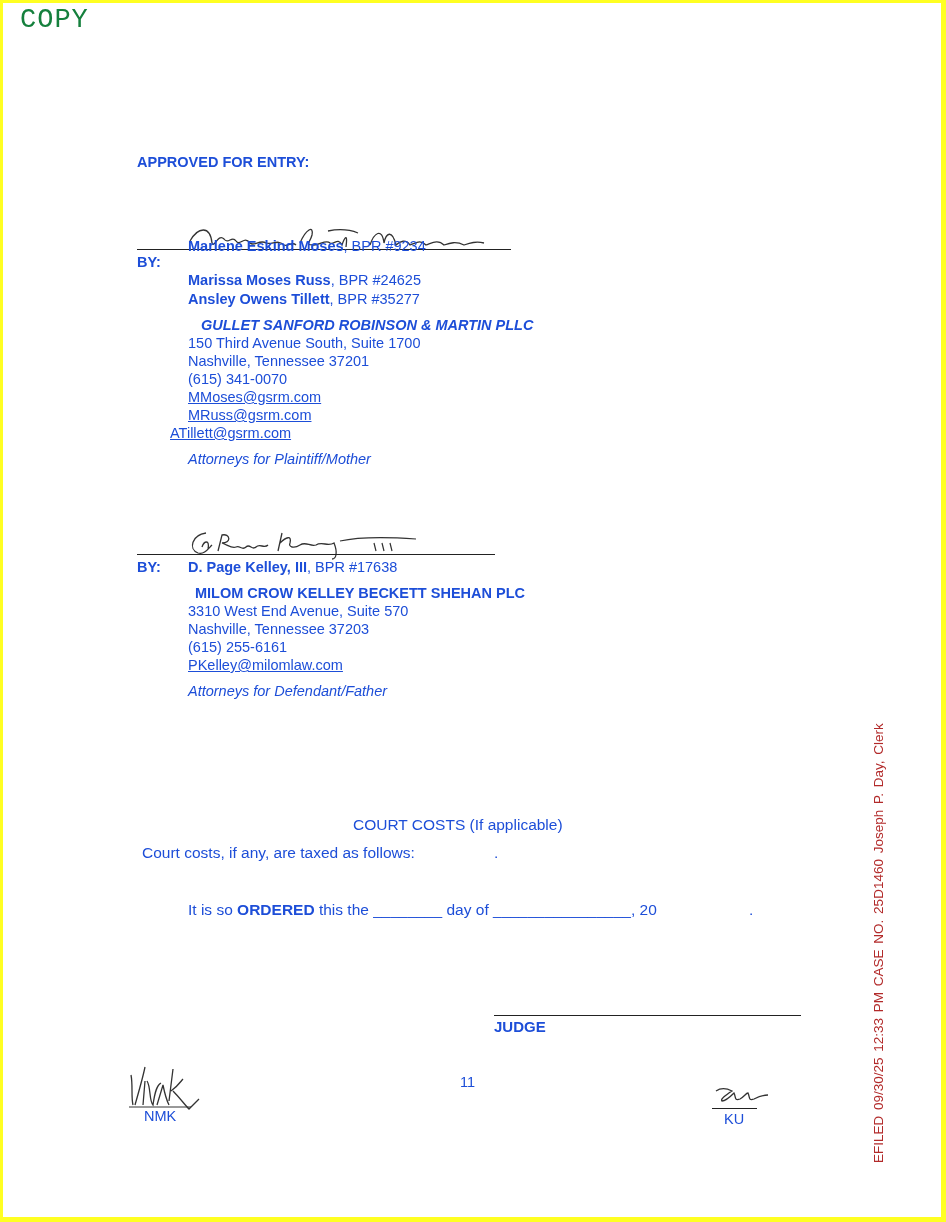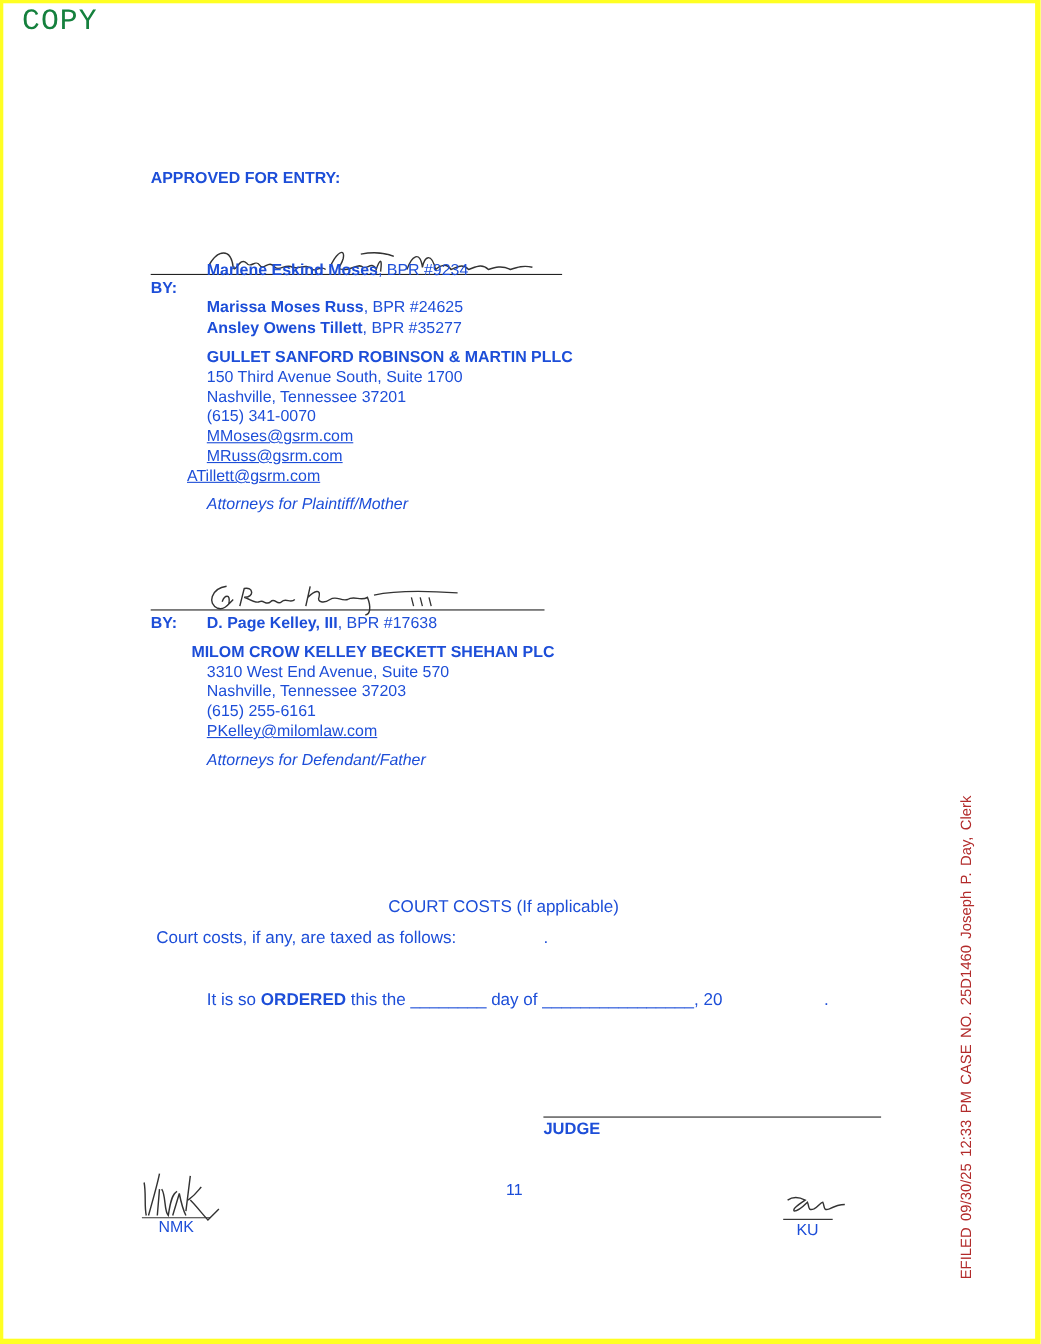--- a/index.html
+++ b/index.html
@@ -31,21 +31,21 @@
       <path d="M182 26 C186 14,194 8,196 24 C198 14,204 10,208 26 C212 22,218 20,222 26 C228 24,232 20,238 26 C244 24,250 20,256 26 C262 24,268 22,276 26 C282 24,288 22,296 24" fill="none" stroke="#333" stroke-width="1.3"></path>
     </svg>
   </div>
   <div class="hline" style="left:134px;top:246px;width:374px;"></div>
 
   <div class="abs b" style="left:134px;top:250px;">BY:</div>
   <div class="abs" style="left:185px;top:234px;"><span class="b">Marlene Eskind Moses</span><span>, BPR #9234</span></div>
   <div class="abs" style="left:185px;top:268px;"><span class="b">Marissa Moses Russ</span><span>, BPR #24625</span></div>
   <div class="abs" style="left:185px;top:287px;"><span class="b">Ansley Owens Tillett</span><span>, BPR #35277</span></div>
 
-  <div class="abs b" style="left:185px;top:313px;">GULLET SANFORD ROBINSON &amp; MARTIN PLLC</div>
+  <div class="abs b" style="left:198px;top:313px;font-style:italic;">GULLET SANFORD ROBINSON &amp; MARTIN PLLC</div>
   <div class="abs" style="left:185px;top:331px;">150 Third Avenue South, Suite 1700</div>
   <div class="abs" style="left:185px;top:349px;">Nashville, Tennessee 37201</div>
   <div class="abs" style="left:185px;top:367px;">(615) 341-0070</div>
   <div class="abs u" style="left:185px;top:385px;">MMoses@gsrm.com</div>
   <div class="abs u" style="left:185px;top:403px;">MRuss@gsrm.com</div>
   <div class="abs u" style="left:167px;top:421px;">ATillett@gsrm.com</div>
   <div class="abs i" style="left:185px;top:447px;">Attorneys for Plaintiff/Mother</div>
 
   <div class="sig" style="left:185px;top:524px;">
     <svg width="230" height="34" viewBox="0 0 230 34">
@@ -53,21 +53,21 @@
       <path d="M30 24 L34 8 C42 6,44 16,34 16 C40 18,44 22,48 20 C52 18,54 24,58 20 C62 16,64 24,68 20 C72 16,76 22,80 18" fill="none" stroke="#333" stroke-width="1.3"></path>
       <path d="M90 24 L94 6 M92 16 C98 10,104 8,102 16 C100 20,106 22,112 18 C118 14,122 20,128 18 C134 14,140 20,146 16 C150 26,148 32,144 32" fill="none" stroke="#333" stroke-width="1.3"></path>
       <path d="M152 14 C170 10,200 10,228 12 M186 16 L188 24 M194 16 L196 24 M202 16 L204 24" fill="none" stroke="#333" stroke-width="1.2"></path>
     </svg>
   </div>
   <div class="hline" style="left:134px;top:551px;width:358px;"></div>
 
   <div class="abs b" style="left:134px;top:555px;">BY:</div>
   <div class="abs" style="left:185px;top:555px;"><span class="b">D. Page Kelley, III</span><span>, BPR #17638</span></div>
 
-  <div class="abs b" style="left:171px;top:581px;text-align:right;">MILOM CROW KELLEY BECKETT SHEHAN PLC</div>
+  <div class="abs b" style="left:192px;top:581px;text-align:right;">MILOM CROW KELLEY BECKETT SHEHAN PLC</div>
   <div class="abs" style="left:185px;top:599px;">3310 West End Avenue, Suite 570</div>
   <div class="abs" style="left:185px;top:617px;">Nashville, Tennessee 37203</div>
   <div class="abs" style="left:185px;top:635px;">(615) 255-6161</div>
   <div class="abs u" style="left:185px;top:653px;">PKelley@milomlaw.com</div>
   <div class="abs i" style="left:185px;top:679px;">Attorneys for Defendant/Father</div>
 
 
   <div class="abs" style="left:350px;top:813px;font-size:15.5px;">COURT COSTS (If applicable)</div>
   <div class="abs" style="left:139px;top:841px;font-size:15.5px;">Court costs, if any, are taxed as follows:</div>
   <div class="abs" style="left:491px;top:841px;font-size:15.5px;">.</div>

